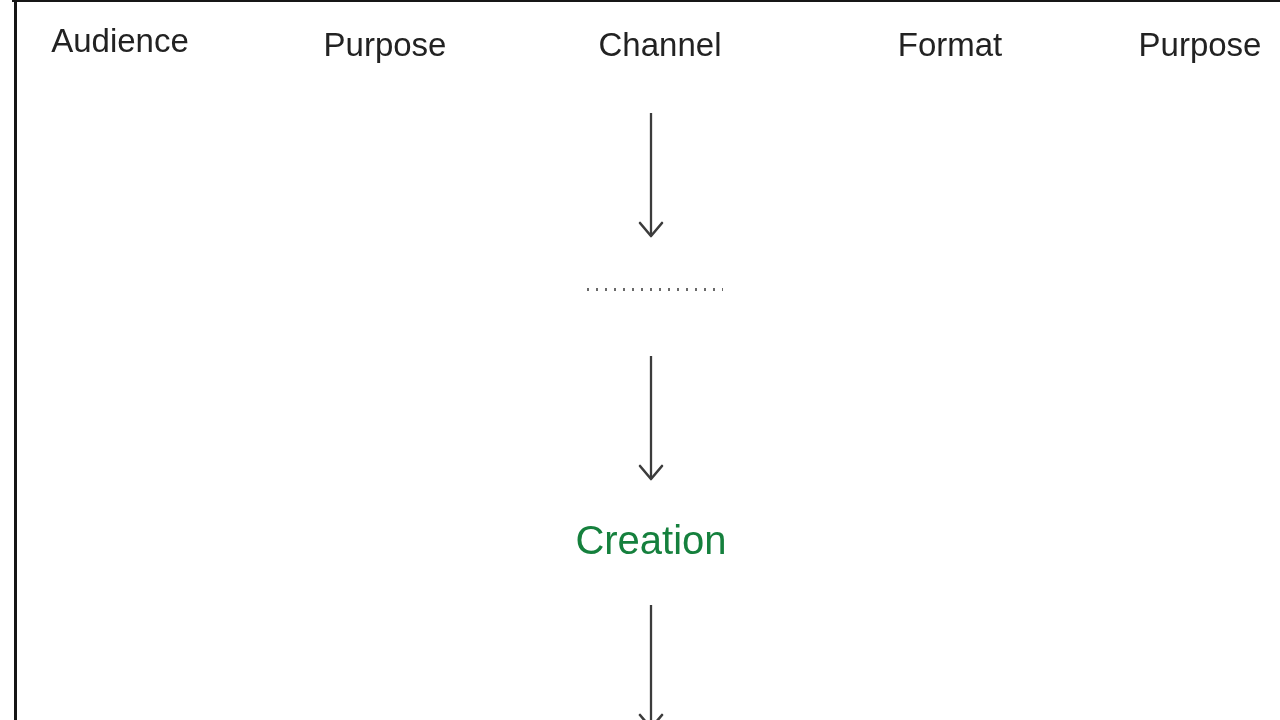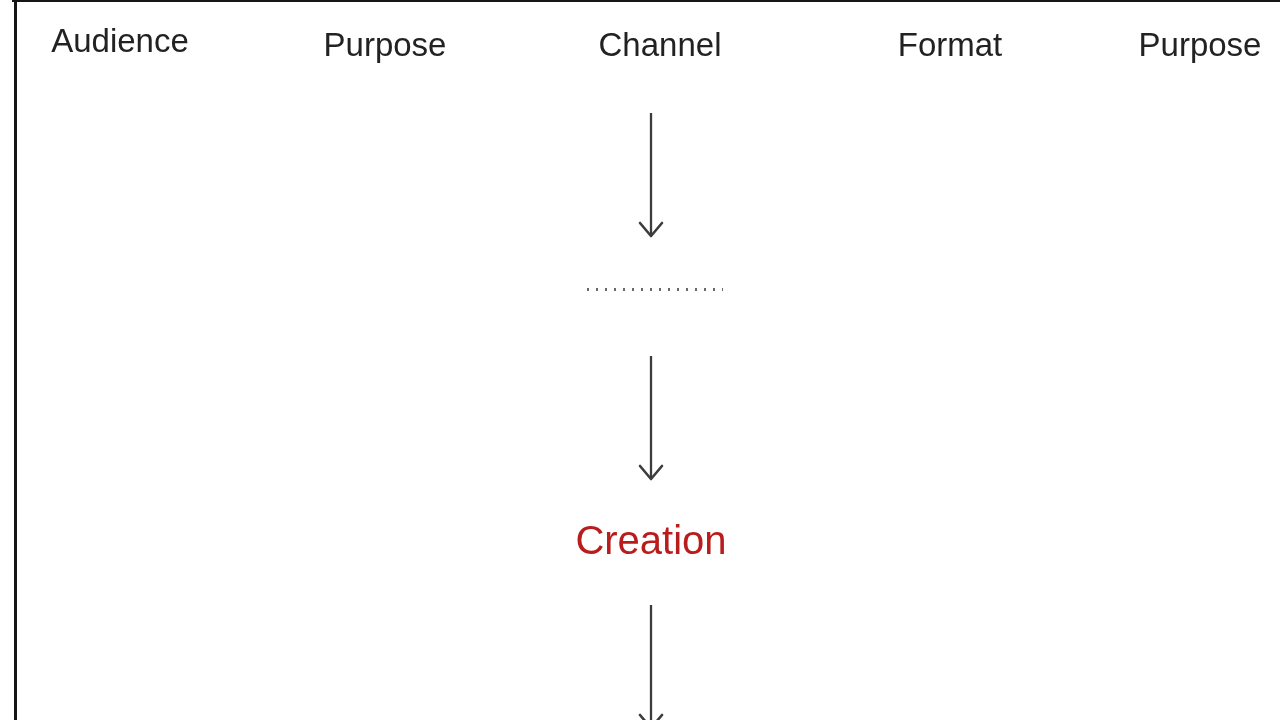--- a/index.html
+++ b/index.html
@@ -70,21 +70,21 @@
       #6a6a6a 0px, #6a6a6a 2px,
       transparent 2px, transparent 9px
     );
   }
   .creation-label {
     position: absolute;
     left: 639px; top: 520px;
     transform: translateX(-50%);
     font-size: 40px;
     line-height: 1;
-    color: #b91c1c;
+    color: #15803d;
     white-space: nowrap;
   }
 </style>
 </head>
 <body>
 
 <div class="canvas">
 
   <div class="border-left"></div>
   <div class="border-top"></div>

